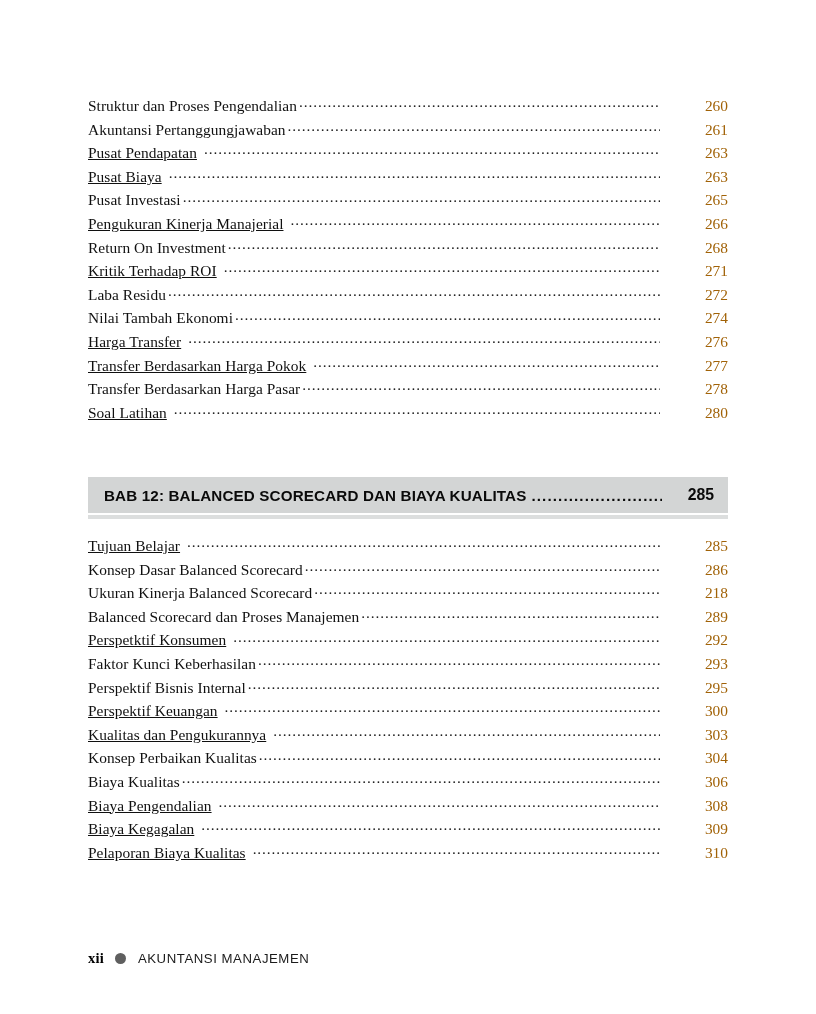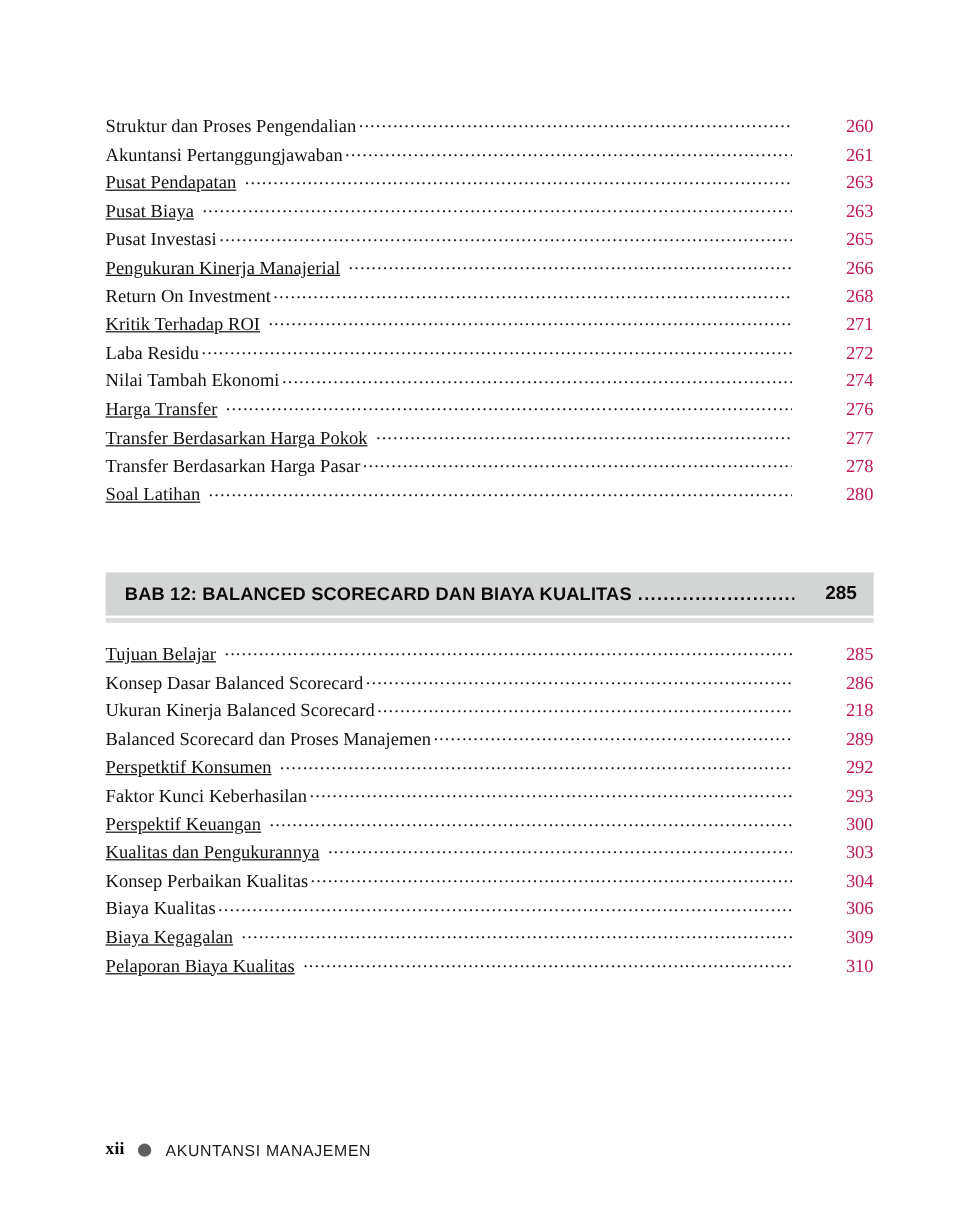--- a/index.html
+++ b/index.html
@@ -72,21 +72,21 @@
     letter-spacing: 0.9px;
     color: #1a1a1a;
     white-space: nowrap;
   }
 
   .toc-page {
     flex: 0 0 60px;
     text-align: right;
     font-family: "Liberation Serif", "DejaVu Serif", serif;
     font-size: 15.4px;
-    color: #be185d;
+    color: #a16207;
     padding-left: 6px;
   }
 
   
   .chapter-banner-wrap {
     position: absolute;
     left: 88px;
     top: 477px;
     width: 640px;
     height: 40px;
@@ -292,38 +292,48 @@
         <span class="toc-title gap">Perspetktif Konsumen</span>
         <span class="toc-dots"></span>
         <span class="toc-page">292</span>
       </div>
       <div class="toc-row">
         <span class="toc-title">Faktor Kunci Keberhasilan</span>
         <span class="toc-dots"></span>
         <span class="toc-page">293</span>
       </div>
       <div class="toc-row">
+        <span class="toc-title">Perspektif Bisnis Internal</span>
+        <span class="toc-dots"></span>
+        <span class="toc-page">295</span>
+      </div>
+      <div class="toc-row">
         <span class="toc-title gap">Perspektif Keuangan</span>
         <span class="toc-dots"></span>
         <span class="toc-page">300</span>
       </div>
       <div class="toc-row">
         <span class="toc-title gap">Kualitas dan Pengukurannya</span>
         <span class="toc-dots"></span>
         <span class="toc-page">303</span>
       </div>
       <div class="toc-row">
         <span class="toc-title">Konsep Perbaikan Kualitas</span>
         <span class="toc-dots"></span>
         <span class="toc-page">304</span>
       </div>
       <div class="toc-row">
         <span class="toc-title">Biaya Kualitas</span>
         <span class="toc-dots"></span>
         <span class="toc-page">306</span>
+      </div>
+      <div class="toc-row">
+        <span class="toc-title gap">Biaya Pengendalian</span>
+        <span class="toc-dots"></span>
+        <span class="toc-page">308</span>
       </div>
       <div class="toc-row">
         <span class="toc-title gap">Biaya Kegagalan</span>
         <span class="toc-dots"></span>
         <span class="toc-page">309</span>
       </div>
       <div class="toc-row">
         <span class="toc-title gap">Pelaporan Biaya Kualitas</span>
         <span class="toc-dots"></span>
         <span class="toc-page">310</span>

